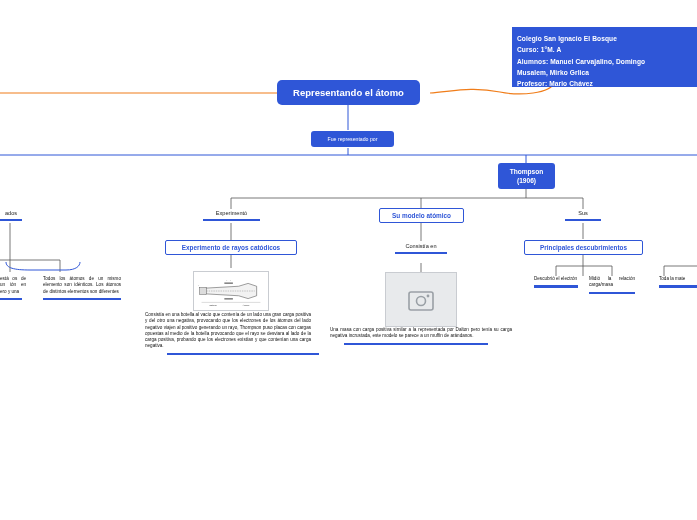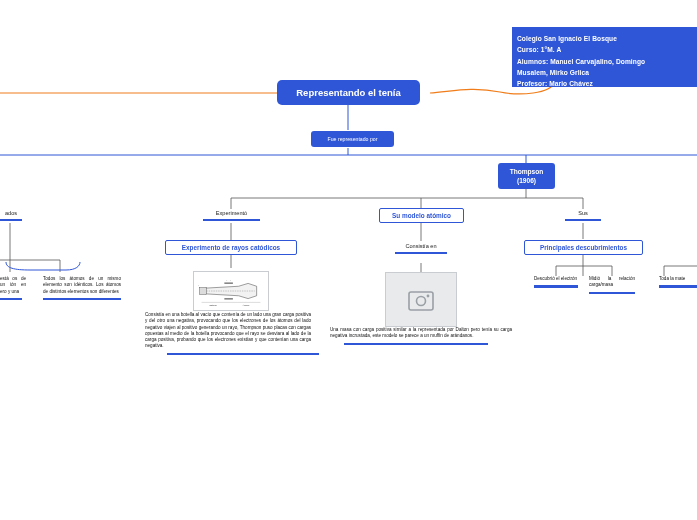--- a/index.html
+++ b/index.html
@@ -204,21 +204,21 @@
 </svg>
 
 <div class="info-box">
   <div class="info-line">Colegio San Ignacio El Bosque</div>
   <div class="info-line">Curso: 1°M. A</div>
   <div class="info-line">Alumnos: Manuel Carvajalino, Domingo</div>
   <div class="info-line">Musalem, Mirko Grlica</div>
   <div class="info-line">Profesor: Mario Chávez</div>
 </div>
 
-<div class="title-pill">Representando el tenía</div>
+<div class="title-pill">Representando el átomo</div>
 
 <div class="pill-sm" style="left:311px; top:131px; width:75px; height:16px;">Fue representado por</div>
 
 <div class="thompson">
   <span>Thompson</span>
   <span>(1906)</span>
 </div>
 
 <div class="label-node" style="left:203px; top:210px; width:57px;">
   <span>Experimentó</span>

